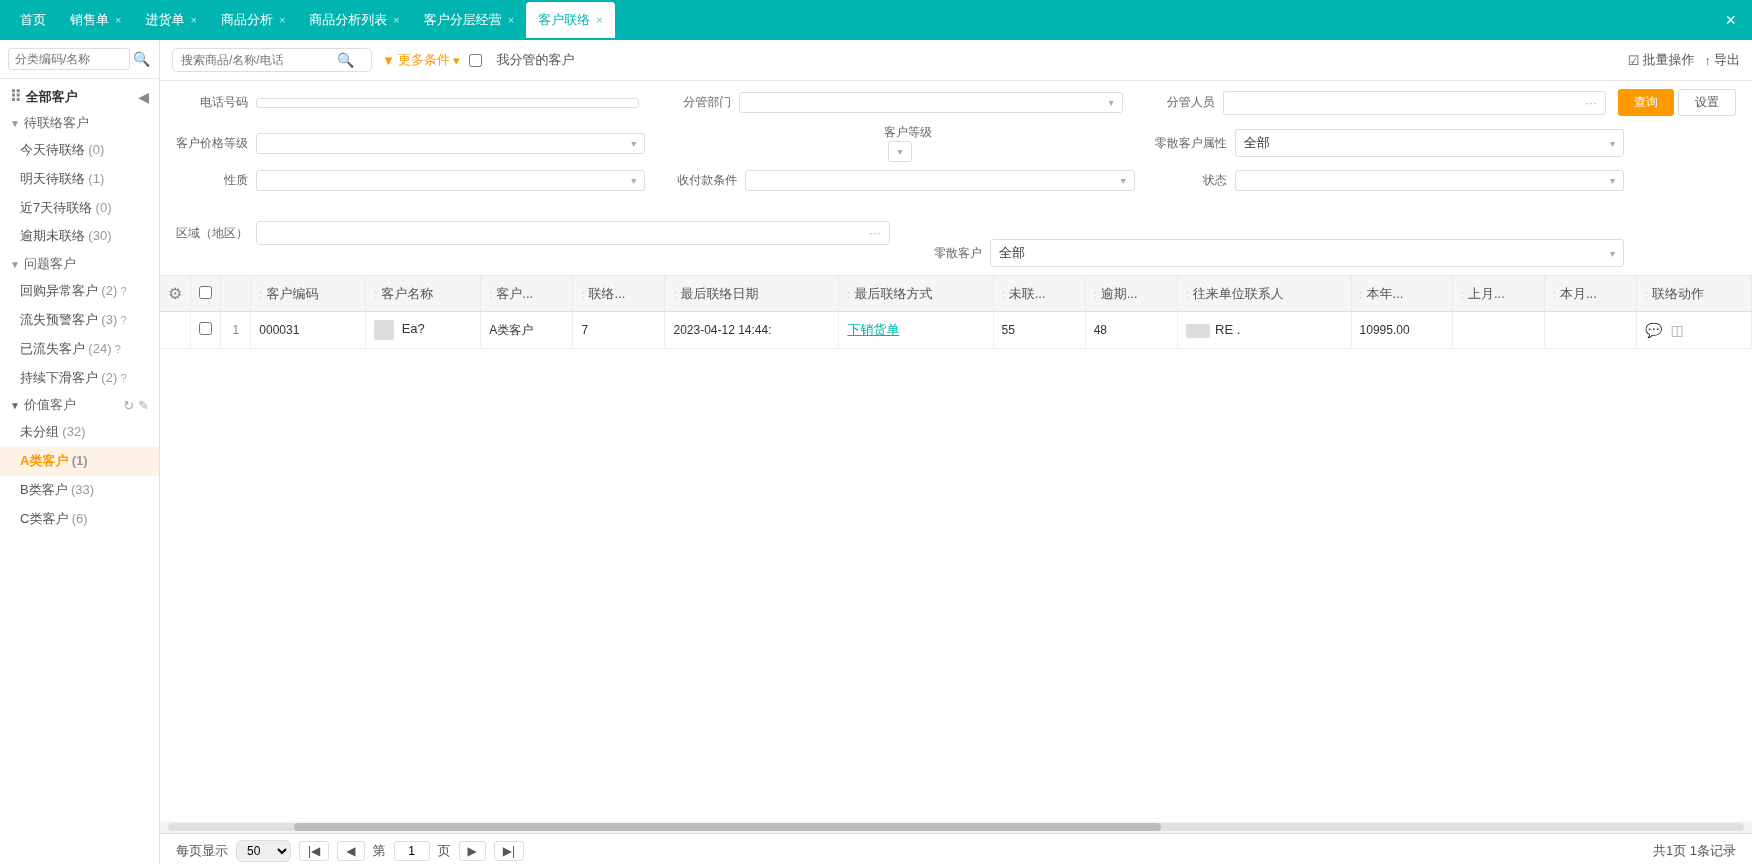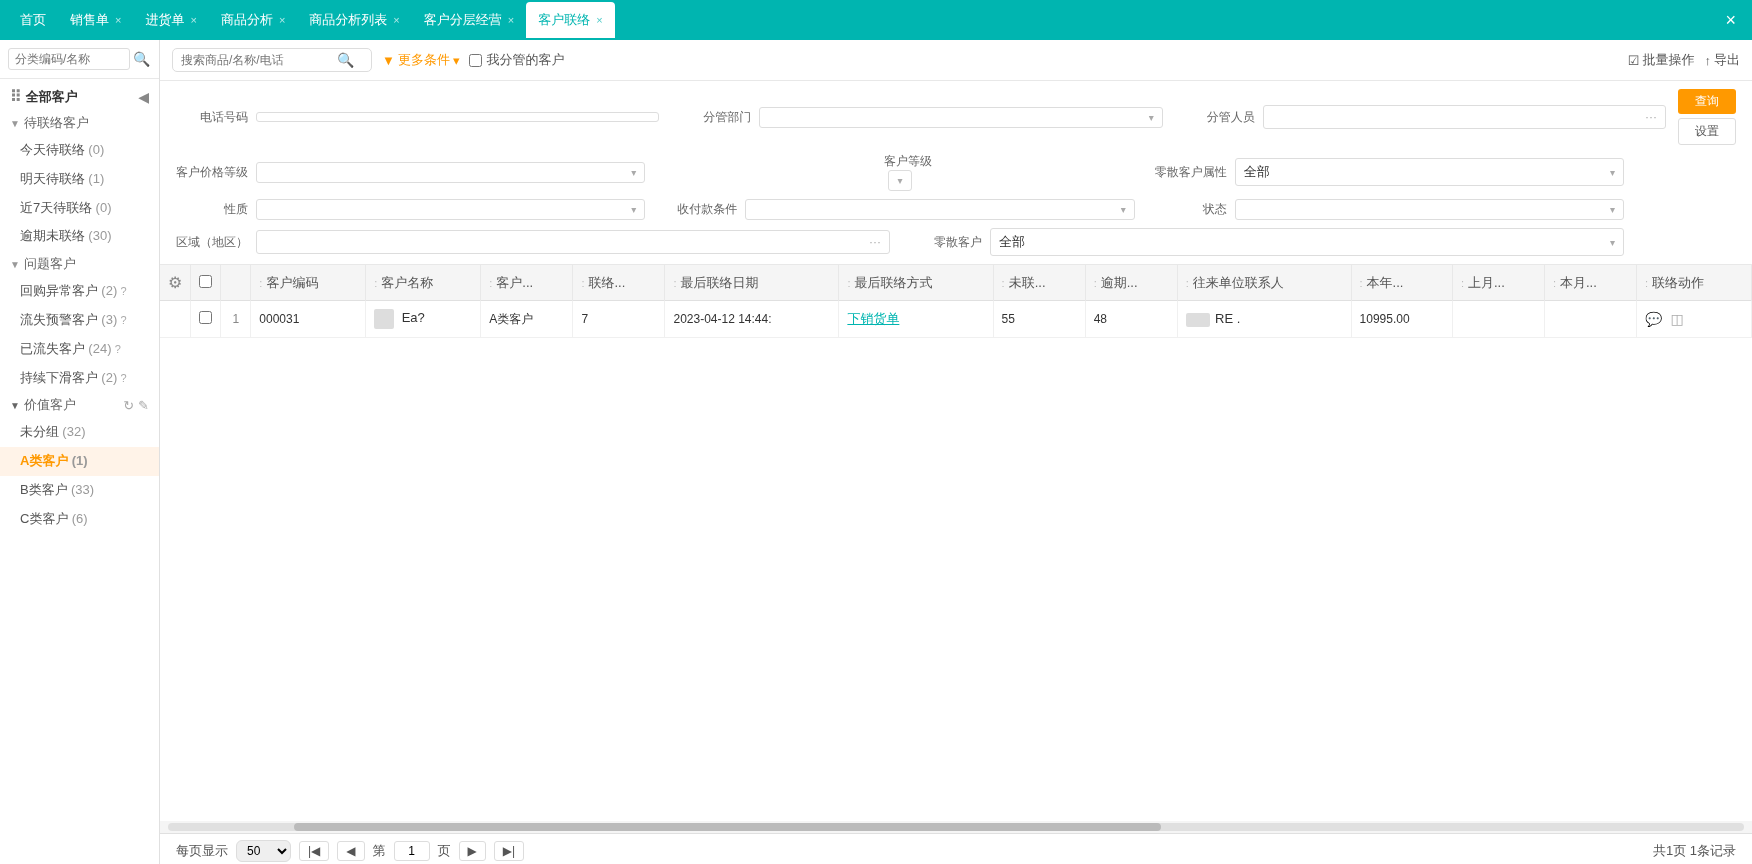--- a/index.html
+++ b/index.html
@@ -155,21 +155,21 @@
       color: #f90;
       cursor: pointer;
       display: flex;
       align-items: center;
       gap: 3px;
       font-size: 12px;
     }
     .filter-checkbox {
       display: flex;
       align-items: center;
-      gap: 4px;
+      gap: 14px;
       font-size: 12px;
       color: #555;
       cursor: pointer;
     }
     .filter-spacer { flex: 1; }
     .btn-batch {
       font-size: 12px;
       color: #555;
       cursor: pointer;
       display: flex;
@@ -511,21 +511,21 @@
             <span class="arrow">▾</span>
           </div>
         </div>
         <div class="filter-field" style="margin-left:20px;">
           <span class="filter-label">分管人员</span>
           <div class="filter-input" style="flex:1;">
             <span></span>
             <span class="dots">···</span>
           </div>
         </div>
-        <div style="margin-left:12px;display:flex;flex-direction:column;gap:4px;">
+        <div style="margin-left:12px;display:flex;flex-direction:row;gap:4px;">
           <button style="background:#f90;color:#fff;border:none;border-radius:3px;padding:4px 16px;cursor:pointer;font-size:12px;">查询</button>
           <button style="background:#fff;color:#555;border:1px solid #ddd;border-radius:3px;padding:4px 16px;cursor:pointer;font-size:12px;">设置</button>
         </div>
       </div>
 
       <div class="adv-filter-row">
         <div class="filter-field">
           <span class="filter-label">客户价格等级</span>
           <div class="filter-input">
             <span></span>
@@ -575,21 +575,21 @@
       </div>
 
       <div class="adv-filter-row">
         <div class="filter-field">
           <span class="filter-label">区域（地区）</span>
           <div class="filter-input">
             <span></span>
             <span class="dots">···</span>
           </div>
         </div>
-        <div class="filter-field" style="margin-left:20px;">
+        <div class="filter-field" style="margin-left:20px;margin-top:40px;">
           <span class="filter-label">零散客户</span>
           <div class="filter-input" style="flex:1;">
             <span>全部</span>
             <span class="arrow">▾</span>
           </div>
         </div>
         <div style="margin-left:12px;width:100px;"></div>
       </div>
     </div>
 

